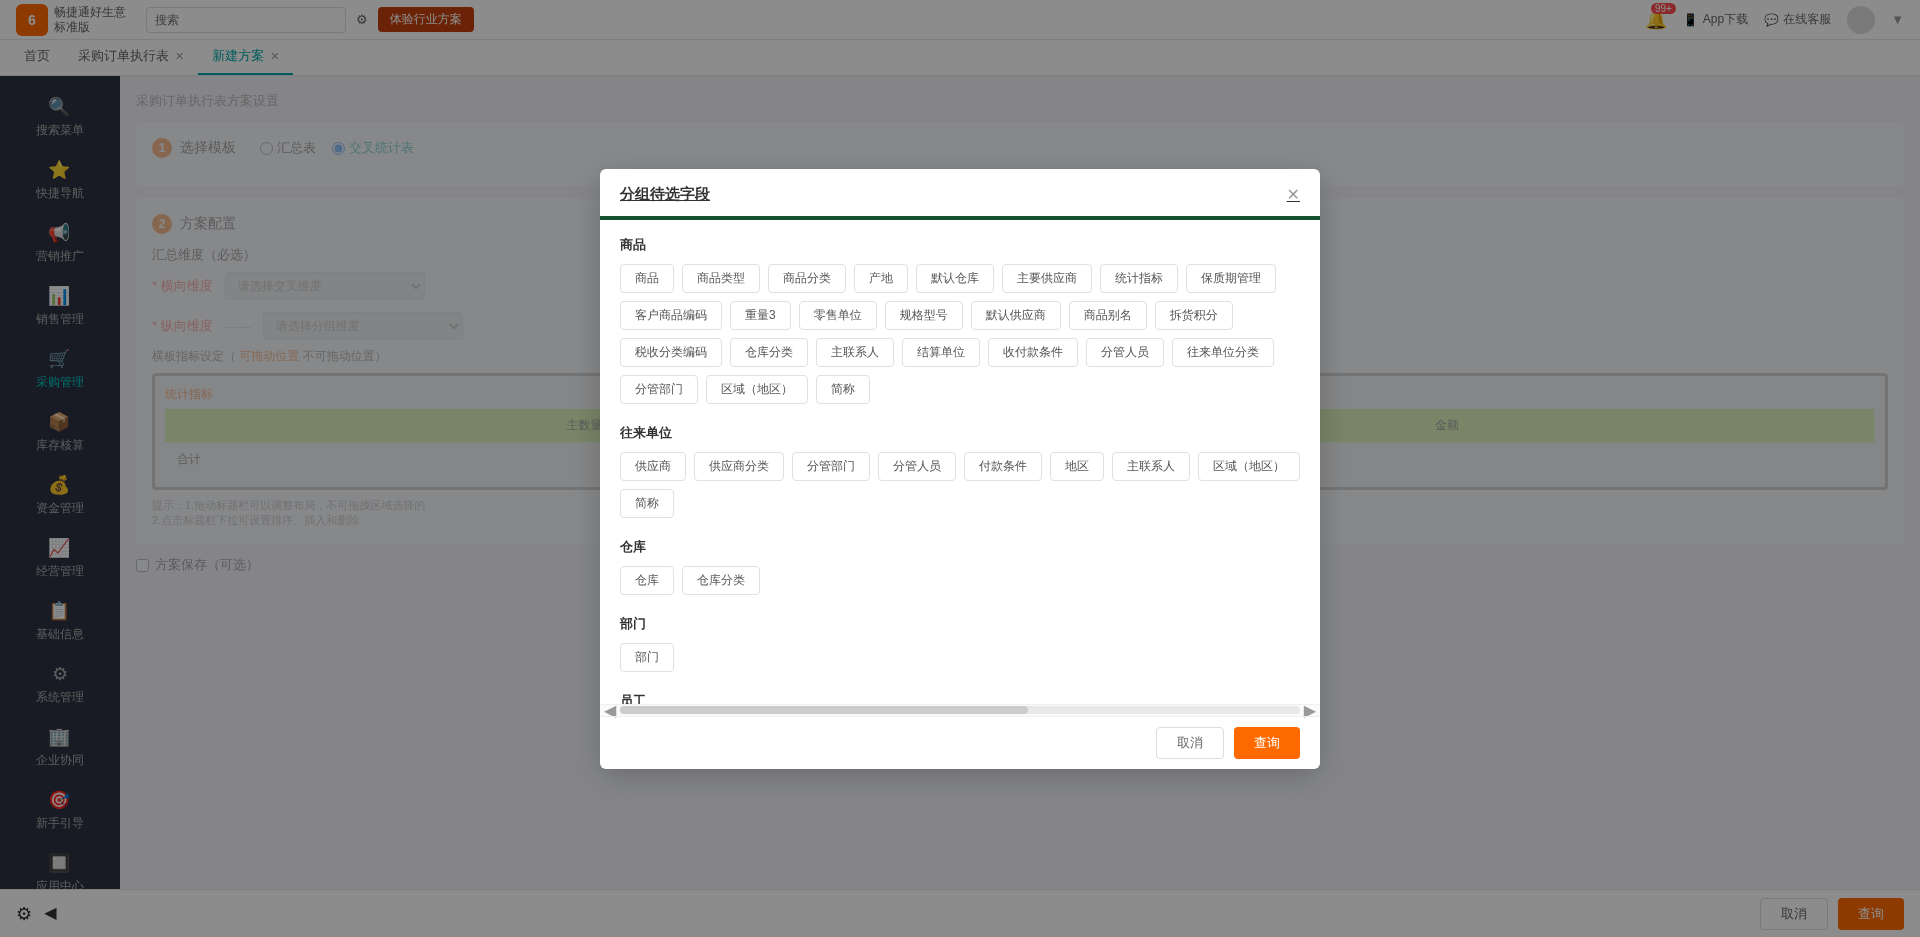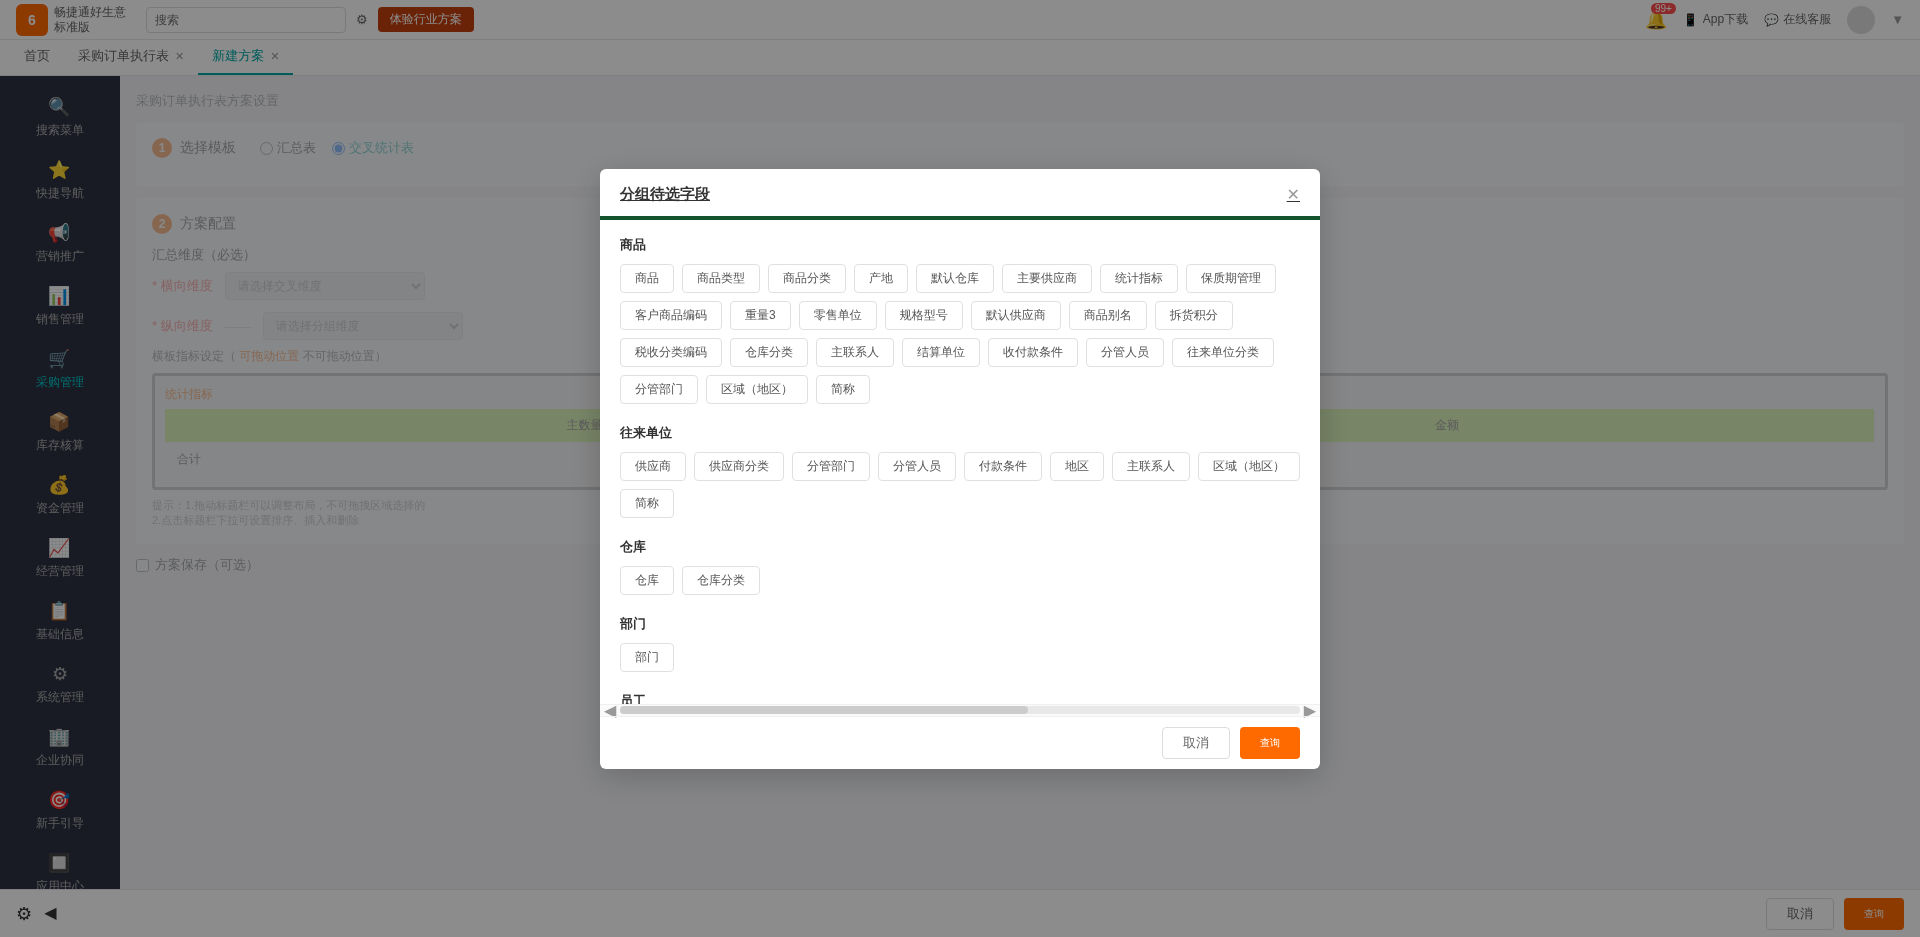--- a/index.html
+++ b/index.html
@@ -60,21 +60,21 @@
     .field-tag { padding: 5px 14px; border: 1px solid #e0e0e0; border-radius: 4px; font-size: 12px; color: #555; cursor: pointer; background: #fff; transition: all 0.2s; }
 
     
     .dialog-footer-scroll { height: 12px; border-top: 1px solid #f0f0f0; background: #fafafa; display: flex; align-items: center; padding: 0 4px; }
     .hscroll-track { flex: 1; height: 8px; background: #e8e8e8; border-radius: 4px; position: relative; }
     .hscroll-thumb { width: 60%; height: 8px; background: #ccc; border-radius: 4px; position: absolute; left: 0; }
 
     
     .dialog-actions { display: flex; justify-content: flex-end; gap: 10px; padding: 10px 20px; border-top: 1px solid #f0f0f0; flex-shrink: 0; }
     .btn-cancel { padding: 6px 20px; border: 1px solid #ddd; border-radius: 4px; background: #fff; color: #666; cursor: pointer; font-size: 13px; }
-    .btn-confirm { padding: 6px 20px; border: none; border-radius: 4px; background: #ff6a00; color: #fff; cursor: pointer; font-size: 10px; text-align: right; }
+    .btn-confirm { padding: 6px 20px; border: none; border-radius: 4px; background: #ff6a00; color: #fff; cursor: pointer; font-size: 13px; text-align: right; }
 
     
     .bg-content { opacity: 0.4; pointer-events: none; }
     .table-row { display: flex; border-bottom: 1px solid #f0f0f0; }
     .table-cell { padding: 8px 12px; font-size: 12px; border-right: 1px solid #f0f0f0; flex: 1; }
     .table-header { background: #bef264; font-weight: 500; text-align: center; }
   </style>
 </head>
 <body>
 

